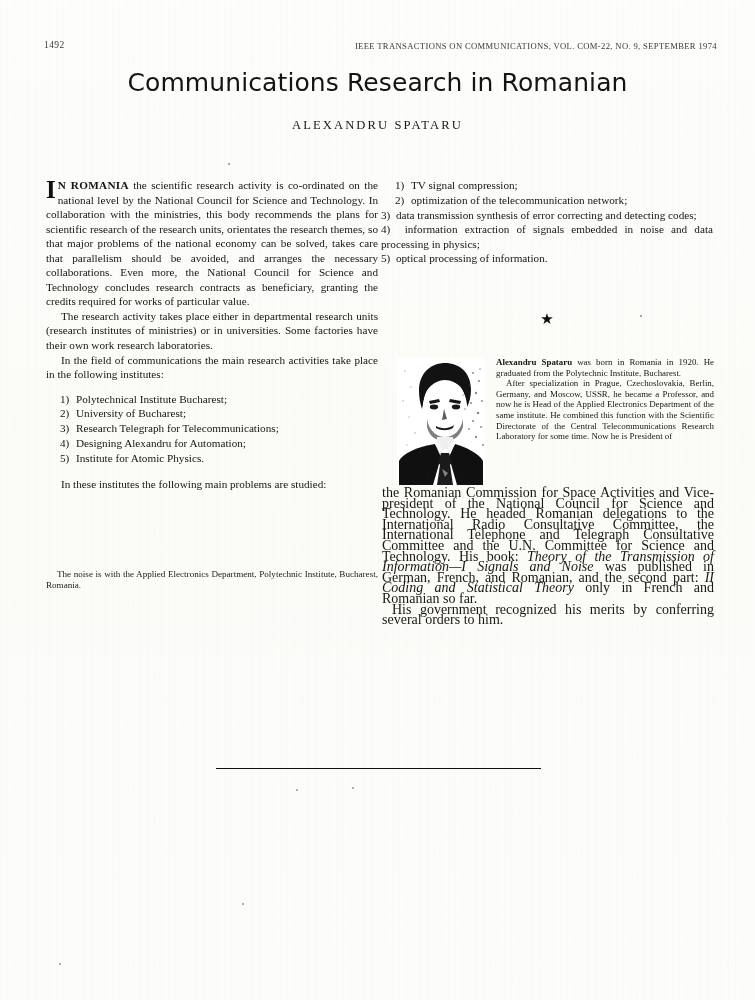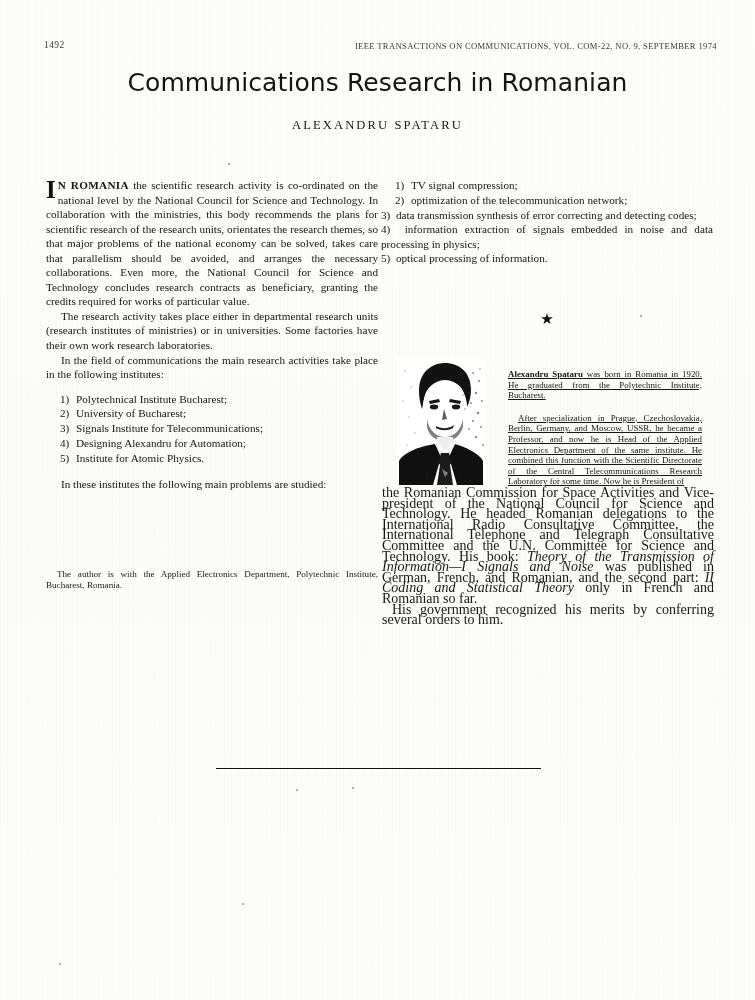--- a/index.html
+++ b/index.html
@@ -177,21 +177,21 @@
   .bio-head {
     position: absolute;
     left: 496px;
     top: 357px;
     width: 218px;
     font-size: 8.9px;
     line-height: 10.6px;
     text-align: justify;
     color: #1a1612;
   }
-  .bio-head p { margin: 12px; text-decoration: underline; }
+  .bio-head p { margin: 0; }
   .bio-head .bi { text-indent: 10px; }
   .bio-head b { font-weight: 700; }
 
   .bio-rest {
     position: absolute;
     left: 382px;
     top: 488px;
     width: 332px;
     font-size: 14px;
     line-height: 10.6px;
@@ -237,31 +237,31 @@
 
     <p class="dropcap-para"><span class="dropcap">I</span><span class="smallcaps-lead">N ROMANIA</span><span> the scientific research activity is co-ordinated on the national level by the National Council for Science and Technology. In collaboration with the ministries, this body recommends the plans for scientific research of the research units, orientates the research themes, so that major problems of the national economy can be solved, takes care that parallelism should be avoided, and arranges the necessary collaborations. Even more, the National Council for Science and Technology concludes research contracts as beneficiary, granting the credits required for works of particular value.</span></p>
 
     <p class="indent">The research activity takes place either in departmental research units (research institutes of ministries) or in universities. Some factories have their own work research laboratories.</p>
 
     <p class="indent">In the field of communications the main research activities take place in the following institutes:</p>
 
     <ul class="numlist">
       <li><span class="num">1)</span><span>Polytechnical Institute Bucharest;</span></li>
       <li><span class="num">2)</span><span>University of Bucharest;</span></li>
-      <li><span class="num">3)</span><span>Signals Institute for Telecommunications;</span></li>
+      <li><span class="num">3)</span><span>Research Telegraph for Telecommunications;</span></li>
       <li><span class="num">4)</span><span>Designing Alexandru for Automation;</span></li>
       <li><span class="num">5)</span><span>Institute for Atomic Physics.</span></li>
     </ul>
 
     <p class="indent gap-above">In these institutes the following main problems are studied:</p>
   </div>
 
   <div class="footnote-rule"></div>
   <div class="footnote">
-    <p class="fn-indent">The author is with the Applied Electronics Department, Polytechnic Institute, Bucharest, Romania.</p>
+    <p class="fn-indent">The noise is with the Applied Electronics Department, Polytechnic Institute, Bucharest, Romania.</p>
   </div>
 
   <div class="col col-right">
     <ul class="numlist" style="margin-top:0">
       <li><span class="num">1)</span><span>TV signal compression;</span></li>
       <li><span class="num">2)</span><span>optimization of the telecommunication network;</span></li>
     </ul>
     <p class="numflow item" style="margin-top:0"><span>3)</span>&nbsp;&nbsp;<span>data transmission synthesis of error correcting and detecting codes;</span></p>
     <p class="numflow item"><span>4)</span>&nbsp;&nbsp;<span>information extraction of signals embedded in noise and data processing in physics;</span></p>
     <p class="numflow item"><span>5)</span>&nbsp;&nbsp;<span>optical processing of information.</span></p>

